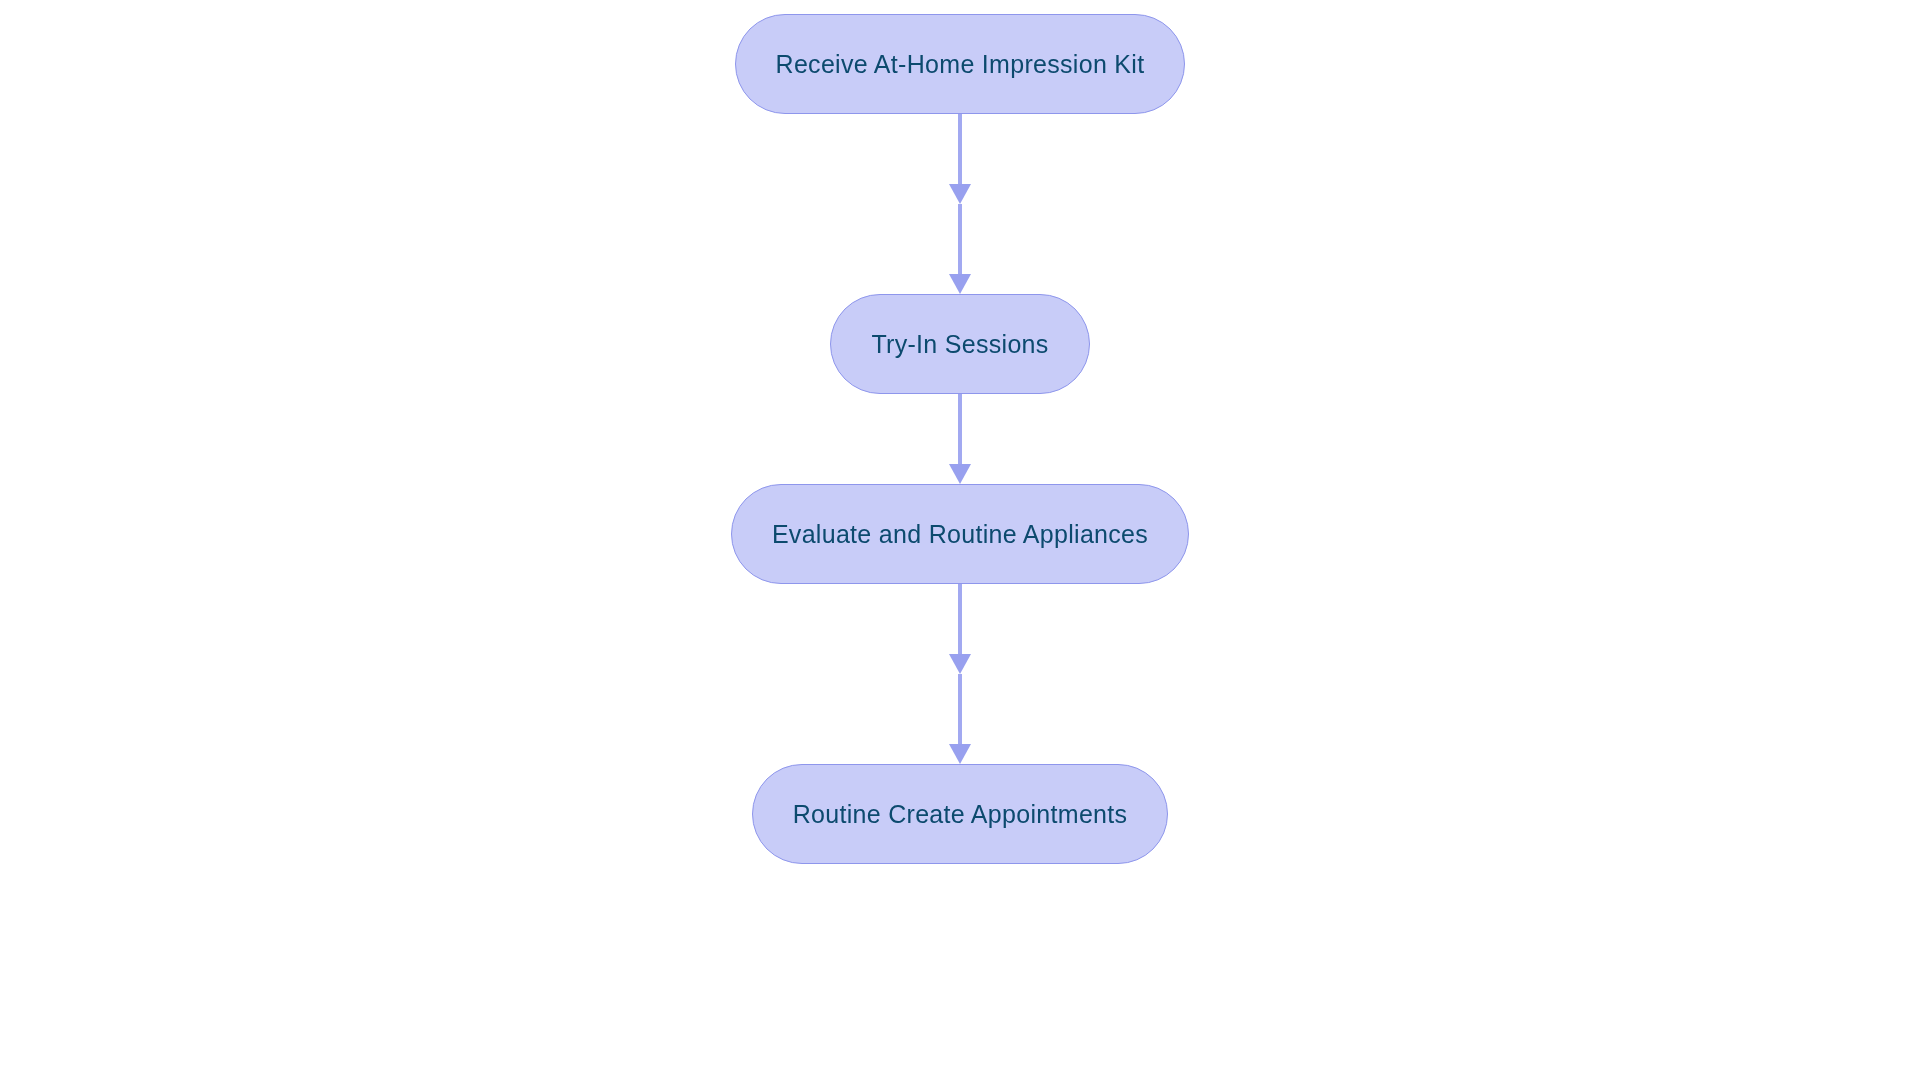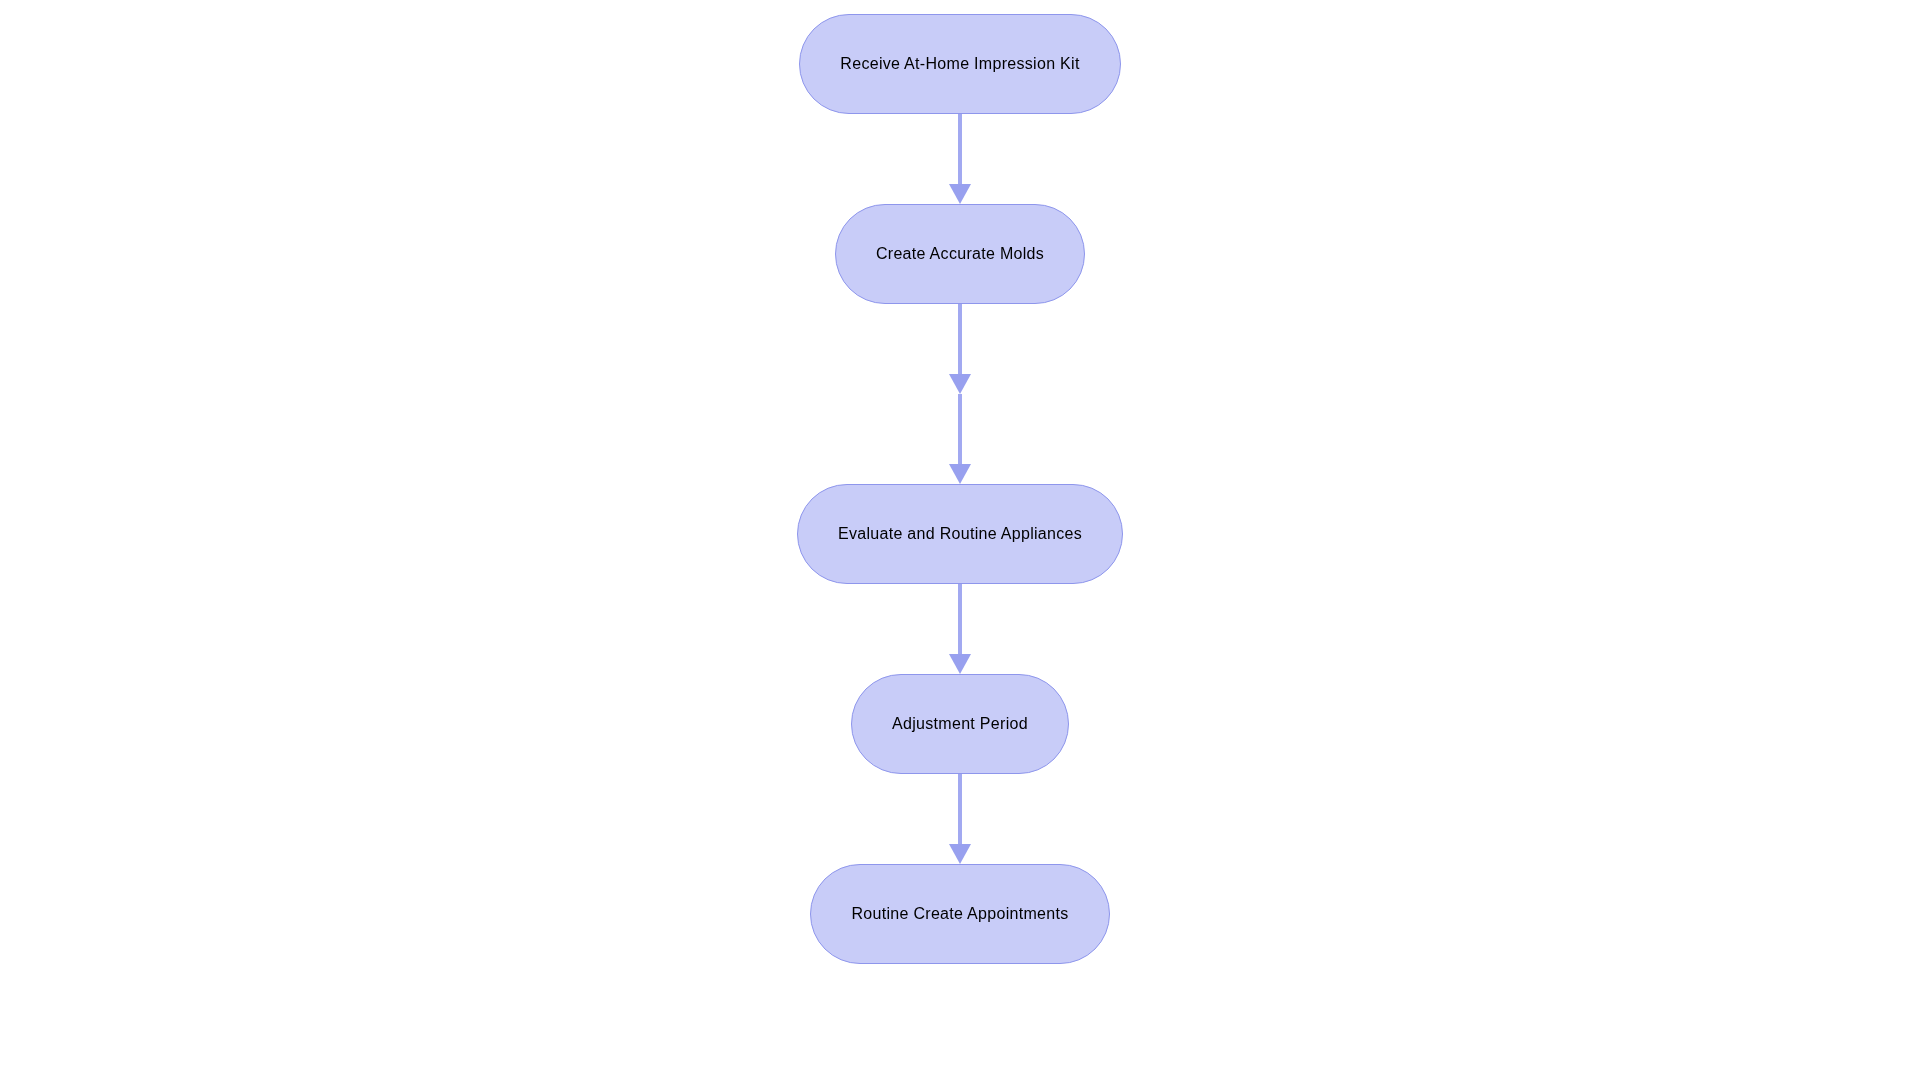--- a/index.html
+++ b/index.html
@@ -26,22 +26,22 @@
     padding: 0 40px;
     background: #c8ccf8;
     border: 1.8px solid #8e96ec;
     border-radius: 50px;
     display: flex;
     align-items: center;
     justify-content: center;
     flex: 0 0 auto;
   }
   .node-label {
-    color: #000000;
-    font-size: 16px;
+    color: #0c4a6e;
+    font-size: 25px;
     letter-spacing: 0.3px;
     white-space: nowrap;
     line-height: 1;
   }
   .arrow {
     height: 90px;
     min-height: 90px;
     display: flex;
     flex-direction: column;
     align-items: center;
@@ -67,47 +67,44 @@
 
   <div class="node">
     <span class="node-label">Receive At-Home Impression Kit</span>
   </div>
 
   <div class="arrow">
     <div class="arrow-line"></div>
     <div class="arrow-head"></div>
   </div>
 
-  <div class="node">
-    <span class="node-label">Create Accurate Molds</span>
-  </div>
 
   <div class="arrow">
     <div class="arrow-line"></div>
     <div class="arrow-head"></div>
   </div>
 
+  <div class="node">
+    <span class="node-label">Try-In Sessions</span>
+  </div>
 
   <div class="arrow">
     <div class="arrow-line"></div>
     <div class="arrow-head"></div>
   </div>
 
   <div class="node">
     <span class="node-label">Evaluate and Routine Appliances</span>
   </div>
 
   <div class="arrow">
     <div class="arrow-line"></div>
     <div class="arrow-head"></div>
   </div>
 
-  <div class="node">
-    <span class="node-label">Adjustment Period</span>
-  </div>
 
   <div class="arrow">
     <div class="arrow-line"></div>
     <div class="arrow-head"></div>
   </div>
 
   <div class="node">
     <span class="node-label">Routine Create Appointments</span>
   </div>
 

